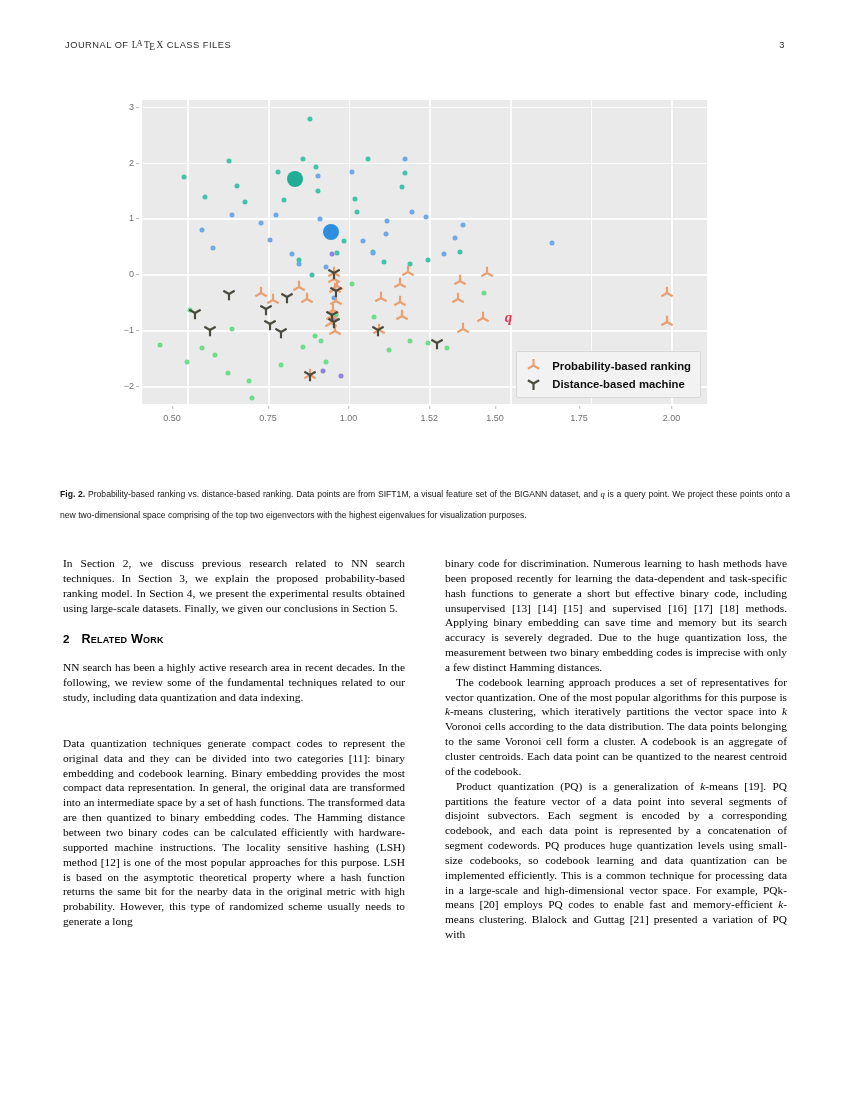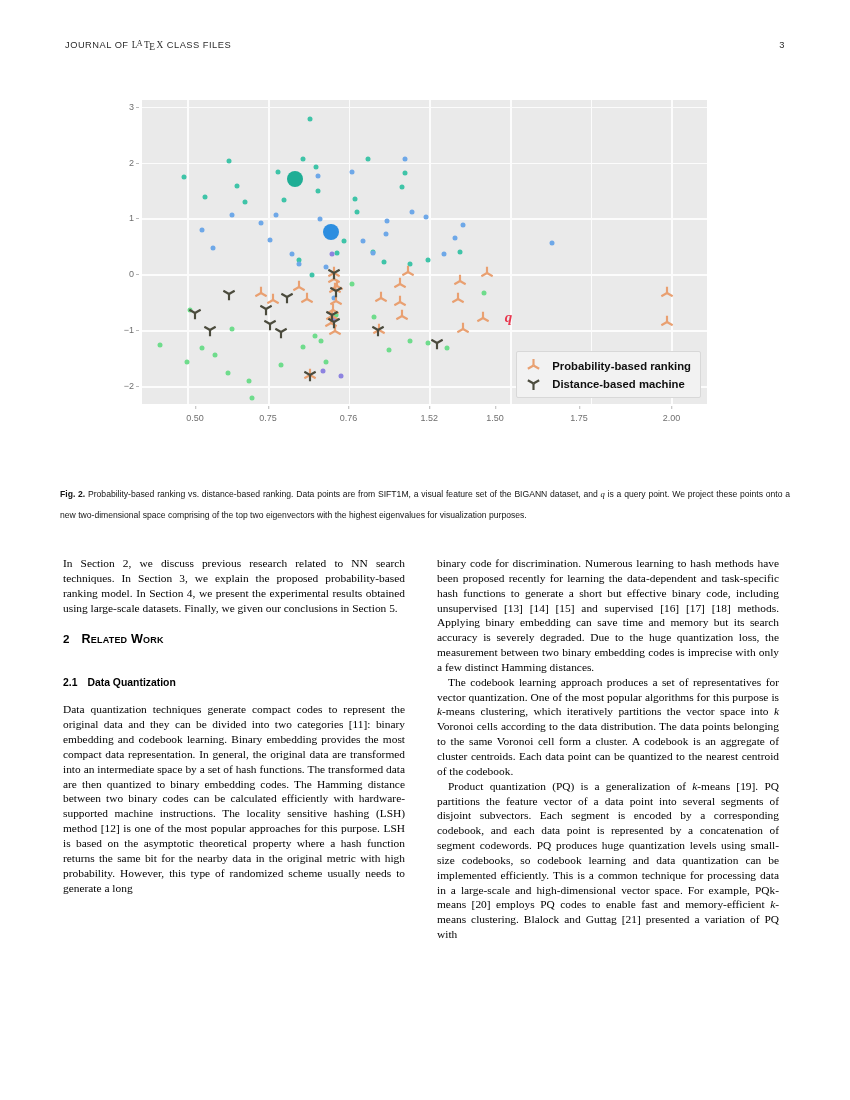--- a/index.html
+++ b/index.html
@@ -96,21 +96,21 @@
     position:absolute;left:60px;top:484px;width:730px;
     font-family:"Liberation Sans", sans-serif;
     font-size:8.6px;line-height:21px;color:#141414;
     text-align:justify;
   }
   .caption i{font-family:"Liberation Serif",serif;font-style:italic;}
 
   
   .cols{
     position:absolute;left:63px;top:556px;width:724px;height:510px;
-    display:flex;gap:32px;
+    display:flex;gap:40px;
   }
   .col{width:342px;}
   p.bt{
     margin:0;
     font-family:"Liberation Serif", serif;
     font-size:11.4px;line-height:14.85px;
     text-align:justify;
     text-justify:inter-word;
     hyphens:manual;
   }
@@ -556,23 +556,23 @@
                     <line x1="0" y1="0" x2="-0.87" y2="-0.5"></line>
                     <line x1="0" y1="0" x2="0.87" y2="-0.5"></line>
                   </g>
                 </svg>
               </div>
               <div class="legtxt">Distance-based machine</div>
             </div>
           </div>
         </div>
       <div class="xaxis" id="xaxis">
-          <div class="xtick" style="left: 53px;">0.50</div>
+          <div class="xtick" style="left: 30px;">0.50</div>
           <div class="xtick" style="left: 125.914px;">0.75</div>
-          <div class="xtick" style="left: 206.629px;">0.76</div>
+          <div class="xtick" style="left: 206.629px;">1.00</div>
           <div class="xtick" style="left: 287.343px;">1.52</div>
           <div class="xtick" style="left: 353px;">1.50</div>
           <div class="xtick" style="left: 437px;">1.75</div>
           <div class="xtick" style="left: 529.486px;">2.00</div>
         </div>
     </div>
   </div>
 
   <div class="caption">
     <b>Fig. 2.</b><span> Probability-based ranking vs. distance-based ranking. Data points are from SIFT1M, a visual feature set of the BIGANN dataset, and </span><i>q</i><span> is a query point. We project these points onto a new two-dimensional space comprising of the top two eigenvectors with the highest eigenvalues for visualization purposes.</span>
@@ -581,25 +581,22 @@
   <div class="cols">
 
     <div class="col">
       <p class="bt noind">In Section 2, we discuss previous research related to NN search techniques. In Section 3, we explain the proposed probability-based ranking model. In Section 4, we present the experimental results obtained using large-scale datasets. Finally, we given our conclusions in Section 5.</p>
       <div class="gap-m"></div>
       <h2 class="sec">
         <span>2</span>
         <span class="scaps">Related Work</span>
       </h2>
       <div class="gap-s"></div>
+      <p class="bt noind">NN search has been a highly active research area in recent decades. In the following, we review some of the fundamental techniques related to our study, including data quantization and data indexing.</p>
       <div class="gap-m"></div>
-      <h3 class="sub">
-        <span>2.1</span>
-        <span>Data Quantization</span>
-      </h3>
       <div class="gap-s"></div>
       <p class="bt noind">Data quantization techniques generate compact codes to represent the original data and they can be divided into two categories [11]: binary embedding and codebook learning. Binary embedding provides the most compact data representation. In general, the original data are transformed into an intermediate space by a set of hash functions. The transformed data are then quantized to binary embedding codes. The Hamming distance between two binary codes can be calculated efficiently with hardware-supported machine instructions. The locality sensitive hashing (LSH) method [12] is one of the most popular approaches for this purpose. LSH is based on the asymptotic theoretical property where a hash function returns the same bit for the nearby data in the original metric with high probability. However, this type of randomized scheme usually needs to generate a long</p>
     </div>
 
     <div class="col">
       <p class="bt noind">binary code for discrimination. Numerous learning to hash methods have been proposed recently for learning the data-dependent and task-specific hash functions to generate a short but effective binary code, including unsupervised [13] [14] [15] and supervised [16] [17] [18] methods. Applying binary embedding can save time and memory but its search accuracy is severely degraded. Due to the huge quantization loss, the measurement between two binary embedding codes is imprecise with only a few distinct Hamming distances.</p>
       <p class="bt"><span>The codebook learning approach produces a set of representatives for vector quantization. One of the most popular algorithms for this purpose is </span><i class="it">k</i><span>-means clustering, which iteratively partitions the vector space into </span><i class="it">k</i><span> Voronoi cells according to the data distribution. The data points belonging to the same Voronoi cell form a cluster. A codebook is an aggregate of cluster centroids. Each data point can be quantized to the nearest centroid of the codebook.</span></p>
       <p class="bt"><span>Product quantization (PQ) is a generalization of </span><i class="it">k</i><span>-means [19]. PQ partitions the feature vector of a data point into several segments of disjoint subvectors. Each segment is encoded by a corresponding codebook, and each data point is represented by a concatenation of segment codewords. PQ produces huge quantization levels using small-size codebooks, so codebook learning and data quantization can be implemented efficiently. This is a common technique for processing data in a large-scale and high-dimensional vector space. For example, PQk-means [20] employs PQ codes to enable fast and memory-efficient </span><i class="it">k</i><span>-means clustering. Blalock and Guttag [21] presented a variation of PQ with</span></p>
     </div>
 

